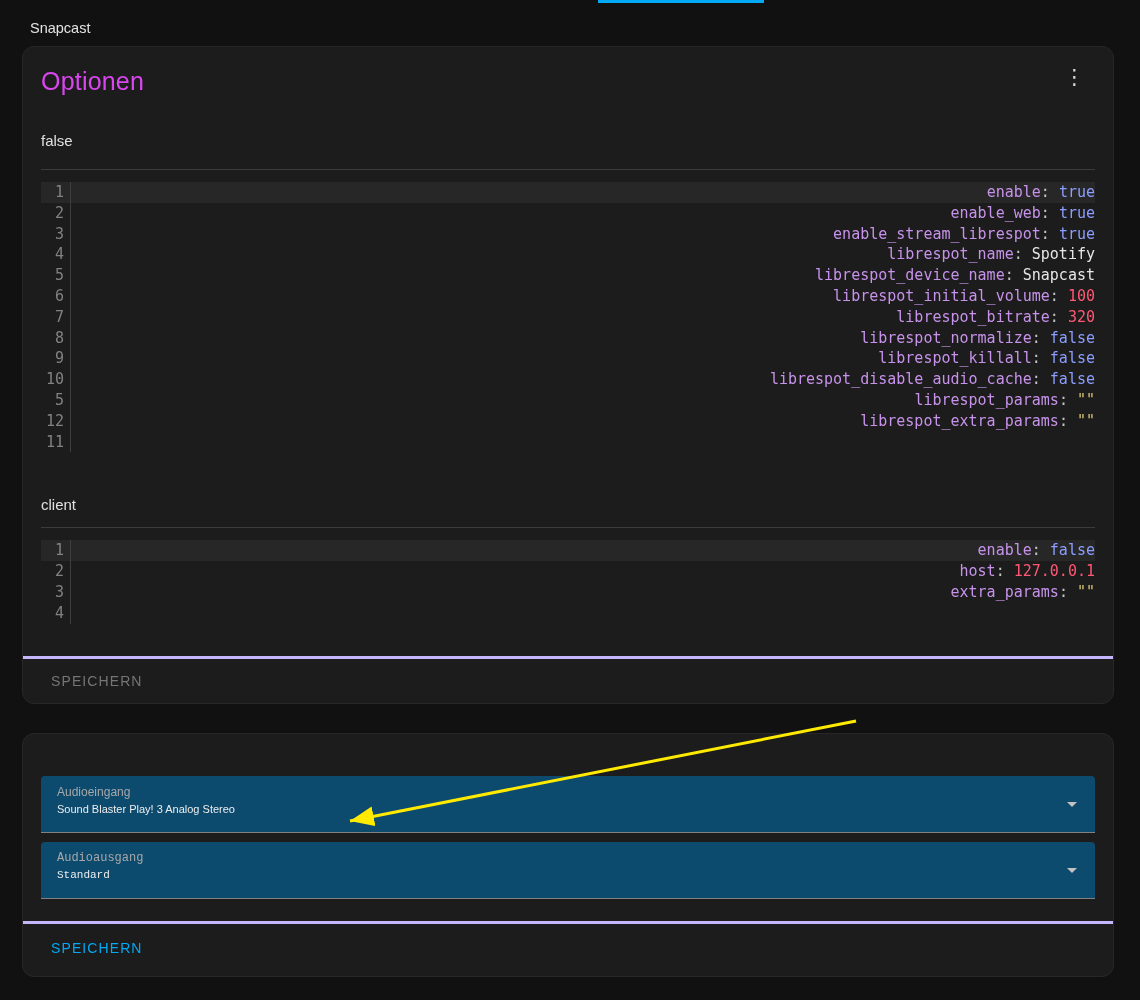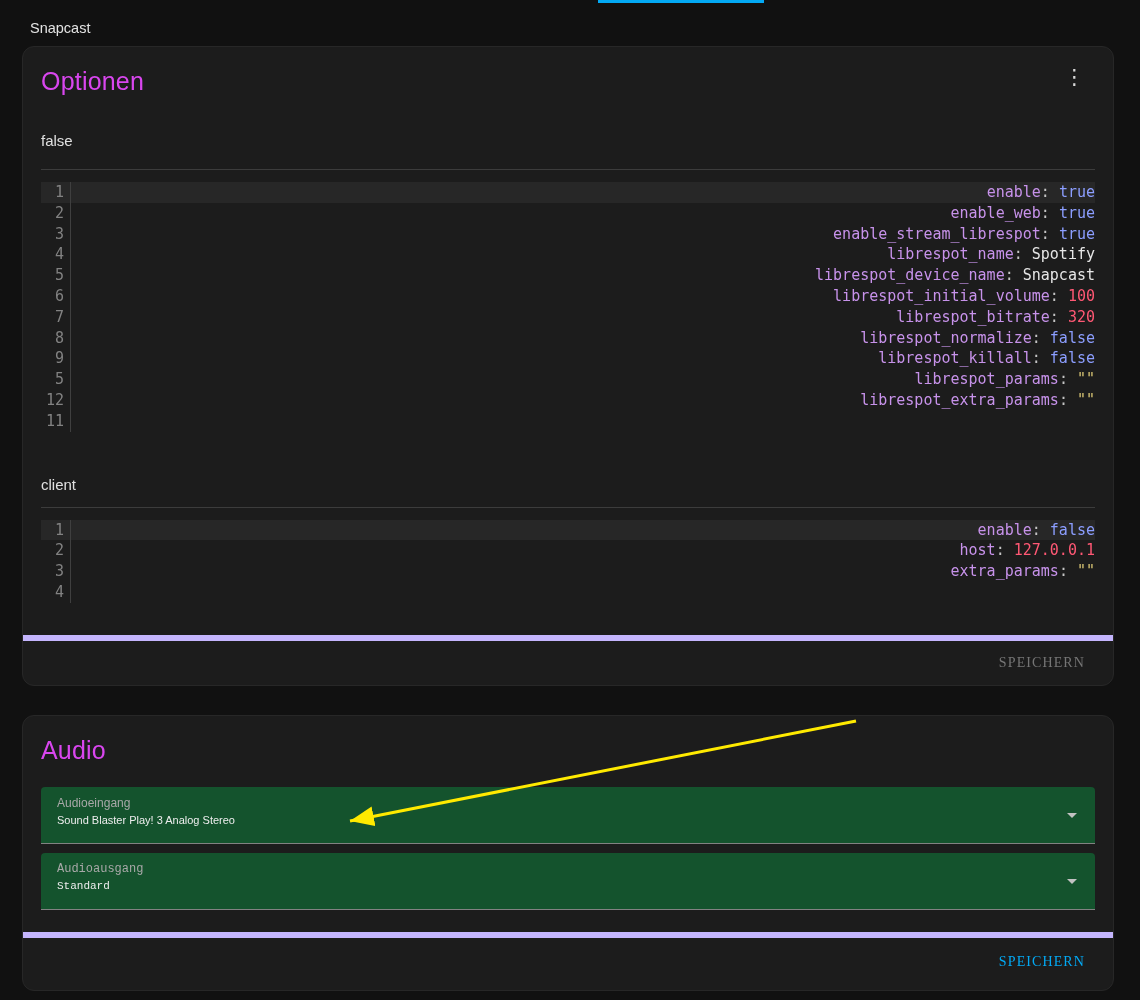--- a/index.html
+++ b/index.html
@@ -57,37 +57,37 @@
   .code-content{ flex:1; padding-left:8px; white-space:pre;text-align:right; }
   .tok-key{ color:var(--tok_key,#c792ea); }
   .tok-punct{ color:var(--tok_punct,#c5c5c5); }
   .tok-bool{ color:var(--tok_bool,#8c9eff); }
   .tok-num{ color:var(--tok_num,#ff5874); }
   .tok-str{ color:var(--tok_str,#d6c372); }
   .tok-plain{ color:var(--tok_plain,#e6e6e6); }
 
   .card-actions{
     margin-top:24px;
-    border-top:6px solid #c4b5fd;
+    border-top:3px solid #c4b5fd;
     padding:8px 20px 8px;
-    display:flex; justify-content:flex-end;font-family:Liberation Serif, serif;
+    display:flex; justify-content:flex-start;
   }
   .card.audio .card-actions{ margin-top:22px; padding:10px 20px 14px; }
   .text-btn{
     background:none; border:none; cursor:pointer;
     font-family:inherit; font-size:14px; font-weight:500;
     letter-spacing:1.1px; padding:6px 8px; text-transform:uppercase;
   }
   .text-btn.disabled{ color:var(--save_disabled,#757575); }
   .text-btn.primary{ color:var(--accent,#03a9f4); }
 
   
   .select-field{
     position:relative; margin-top:22px; height:57px;
-    background:#14532d;
+    background:#0c4a6e;
     border-radius:4px 4px 0 0;
     border-bottom:1px solid #828282;
     cursor:pointer;
   }
   .select-field + .select-field{ margin-top:9px;font-family:Liberation Mono, monospace; }
   .field-label{
     position:absolute; left:16px; top:9px;
     font-size:12px; color:#a8a8a8;
   }
   .field-value{
@@ -151,20 +151,24 @@
         </div>
         <div class="cm-line">
           <span class="gutter">8</span>
           <span class="code-content"><span class="tok-key">librespot_normalize</span><span class="tok-punct">: </span><span class="tok-bool">false</span></span>
         </div>
         <div class="cm-line">
           <span class="gutter">9</span>
           <span class="code-content"><span class="tok-key">librespot_killall</span><span class="tok-punct">: </span><span class="tok-bool">false</span></span>
         </div>
         <div class="cm-line">
+          <span class="gutter">10</span>
+          <span class="code-content"><span class="tok-key">librespot_disable_audio_cache</span><span class="tok-punct">: </span><span class="tok-bool">false</span></span>
+        </div>
+        <div class="cm-line">
           <span class="gutter">5</span>
           <span class="code-content"><span class="tok-key">librespot_params</span><span class="tok-punct">: </span><span class="tok-str">""</span></span>
         </div>
         <div class="cm-line">
           <span class="gutter">12</span>
           <span class="code-content"><span class="tok-key">librespot_extra_params</span><span class="tok-punct">: </span><span class="tok-str">""</span></span>
         </div>
         <div class="cm-line">
           <span class="gutter">11</span>
           <span class="code-content"></span>
@@ -190,23 +194,20 @@
         </div>
       </div>
   </div>
   <div class="card-actions">
     <button class="text-btn disabled">SPEICHERN</button>
   </div>
 </section>
 
 <section class="card audio">
   <div class="card-content">
-    <div class="card-header">
-      <h1 class="card-title">Audio</h1>
-    </div>
     <div class="select-field">
       <span class="field-label">Audioeingang</span>
       <span class="field-value">Sound Blaster Play! 3 Analog Stereo</span>
       <span class="caret"></span>
     </div>
     <div class="select-field">
       <span class="field-label">Audioausgang</span>
       <span class="field-value">Standard</span>
       <span class="caret"></span>
     </div>

